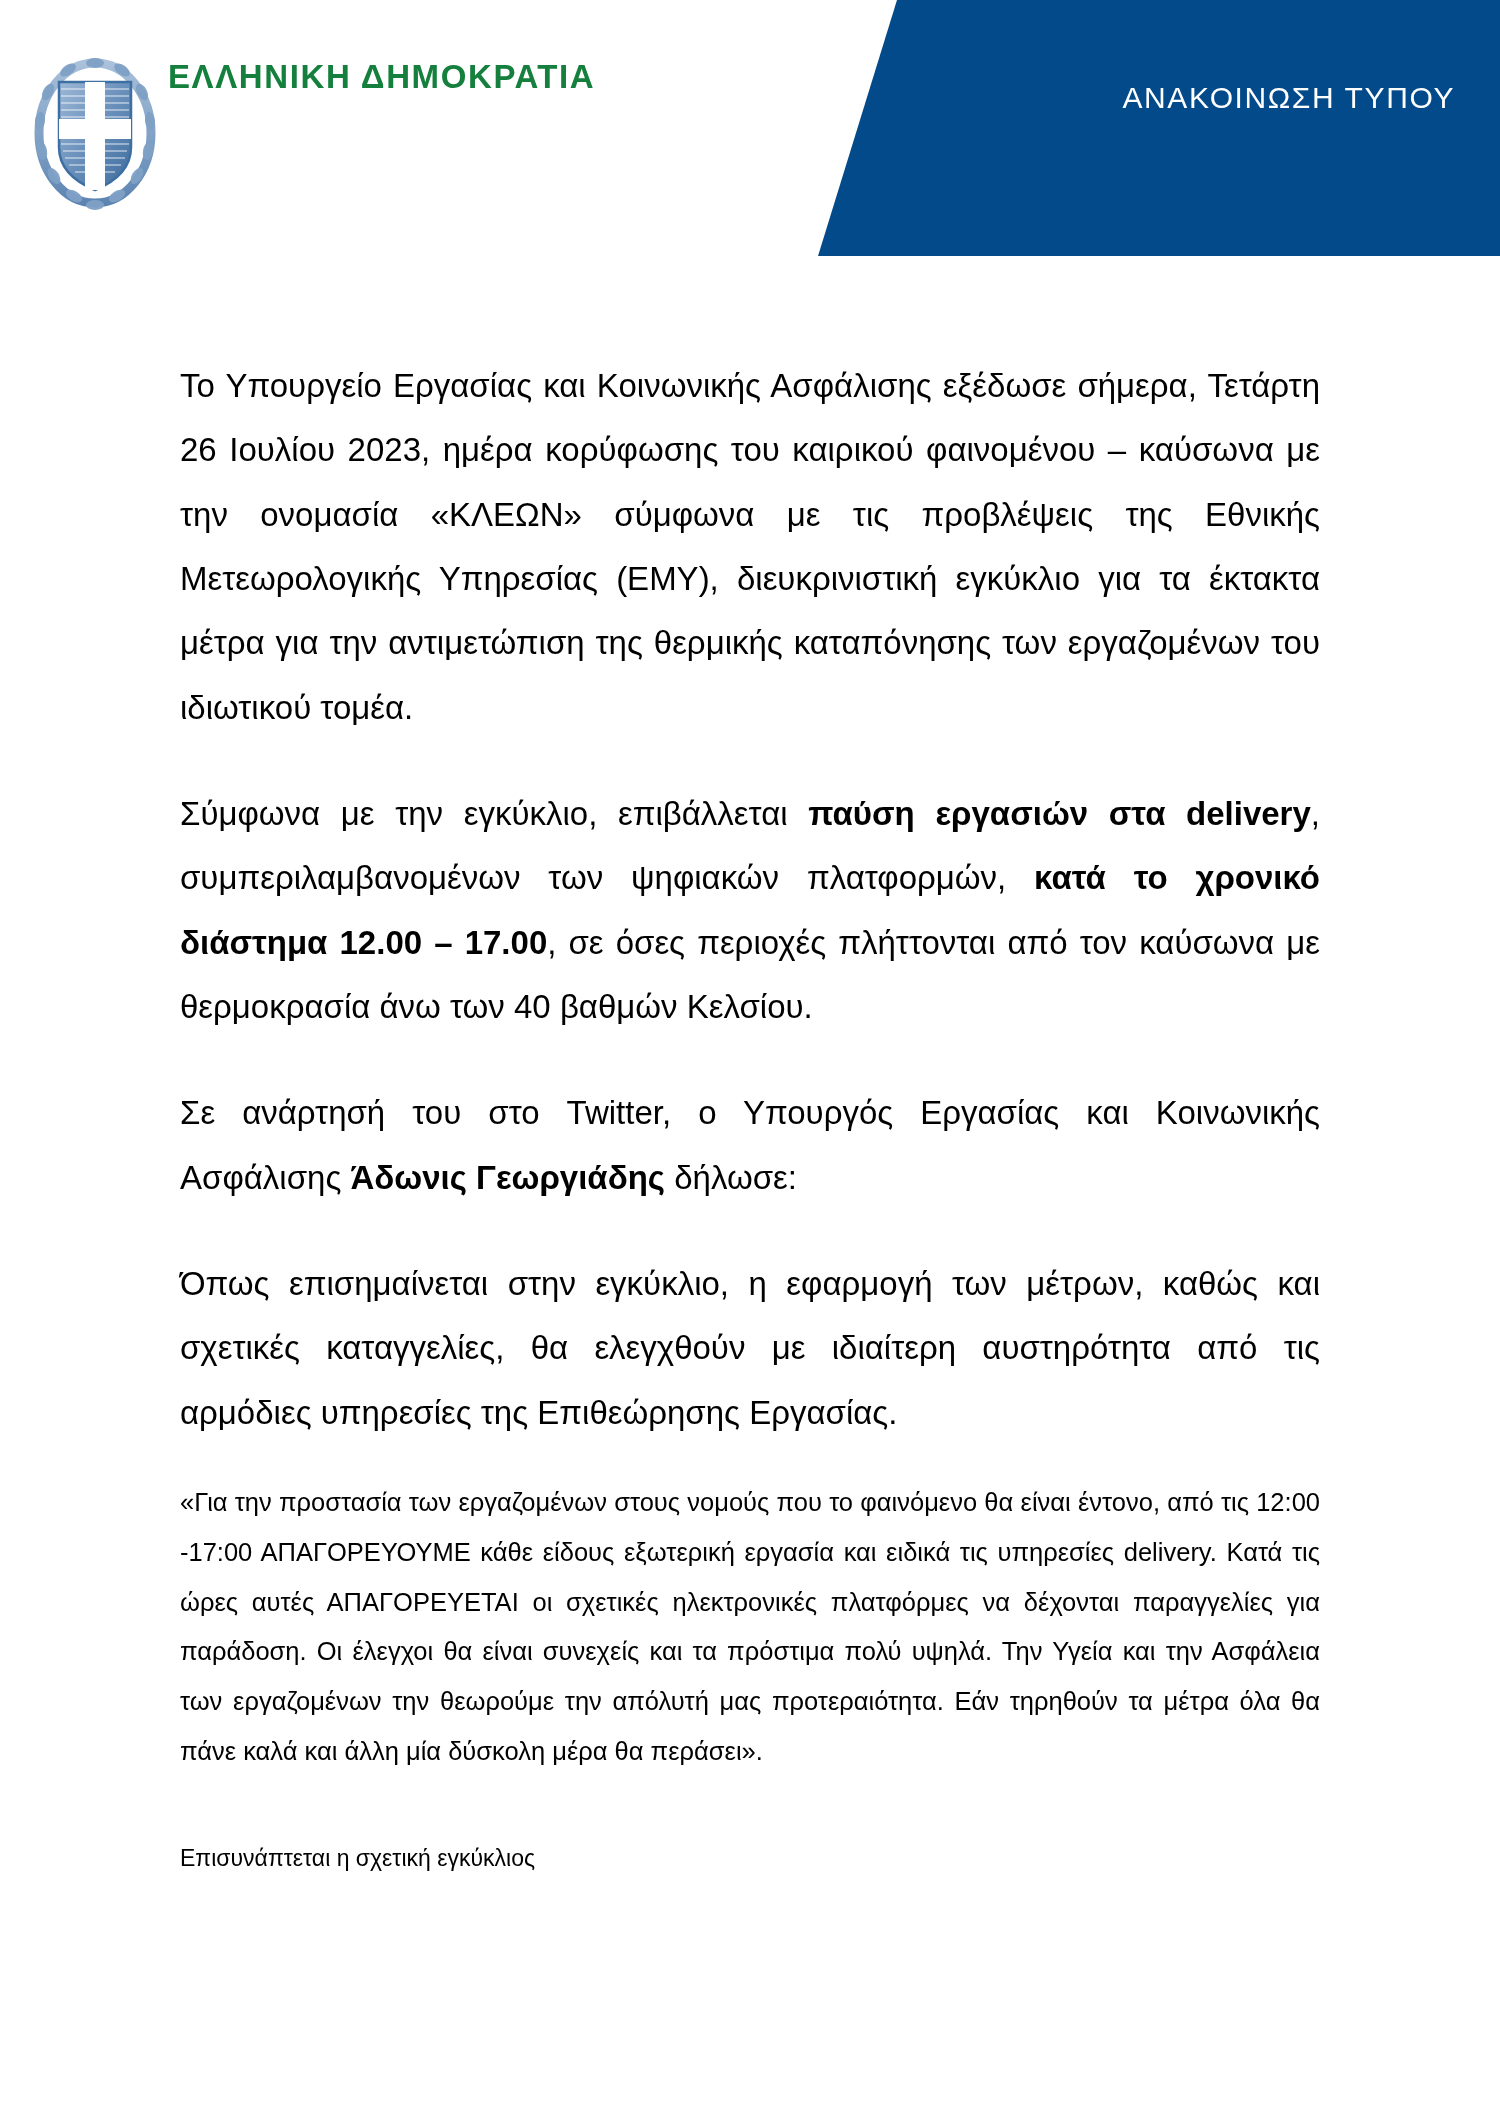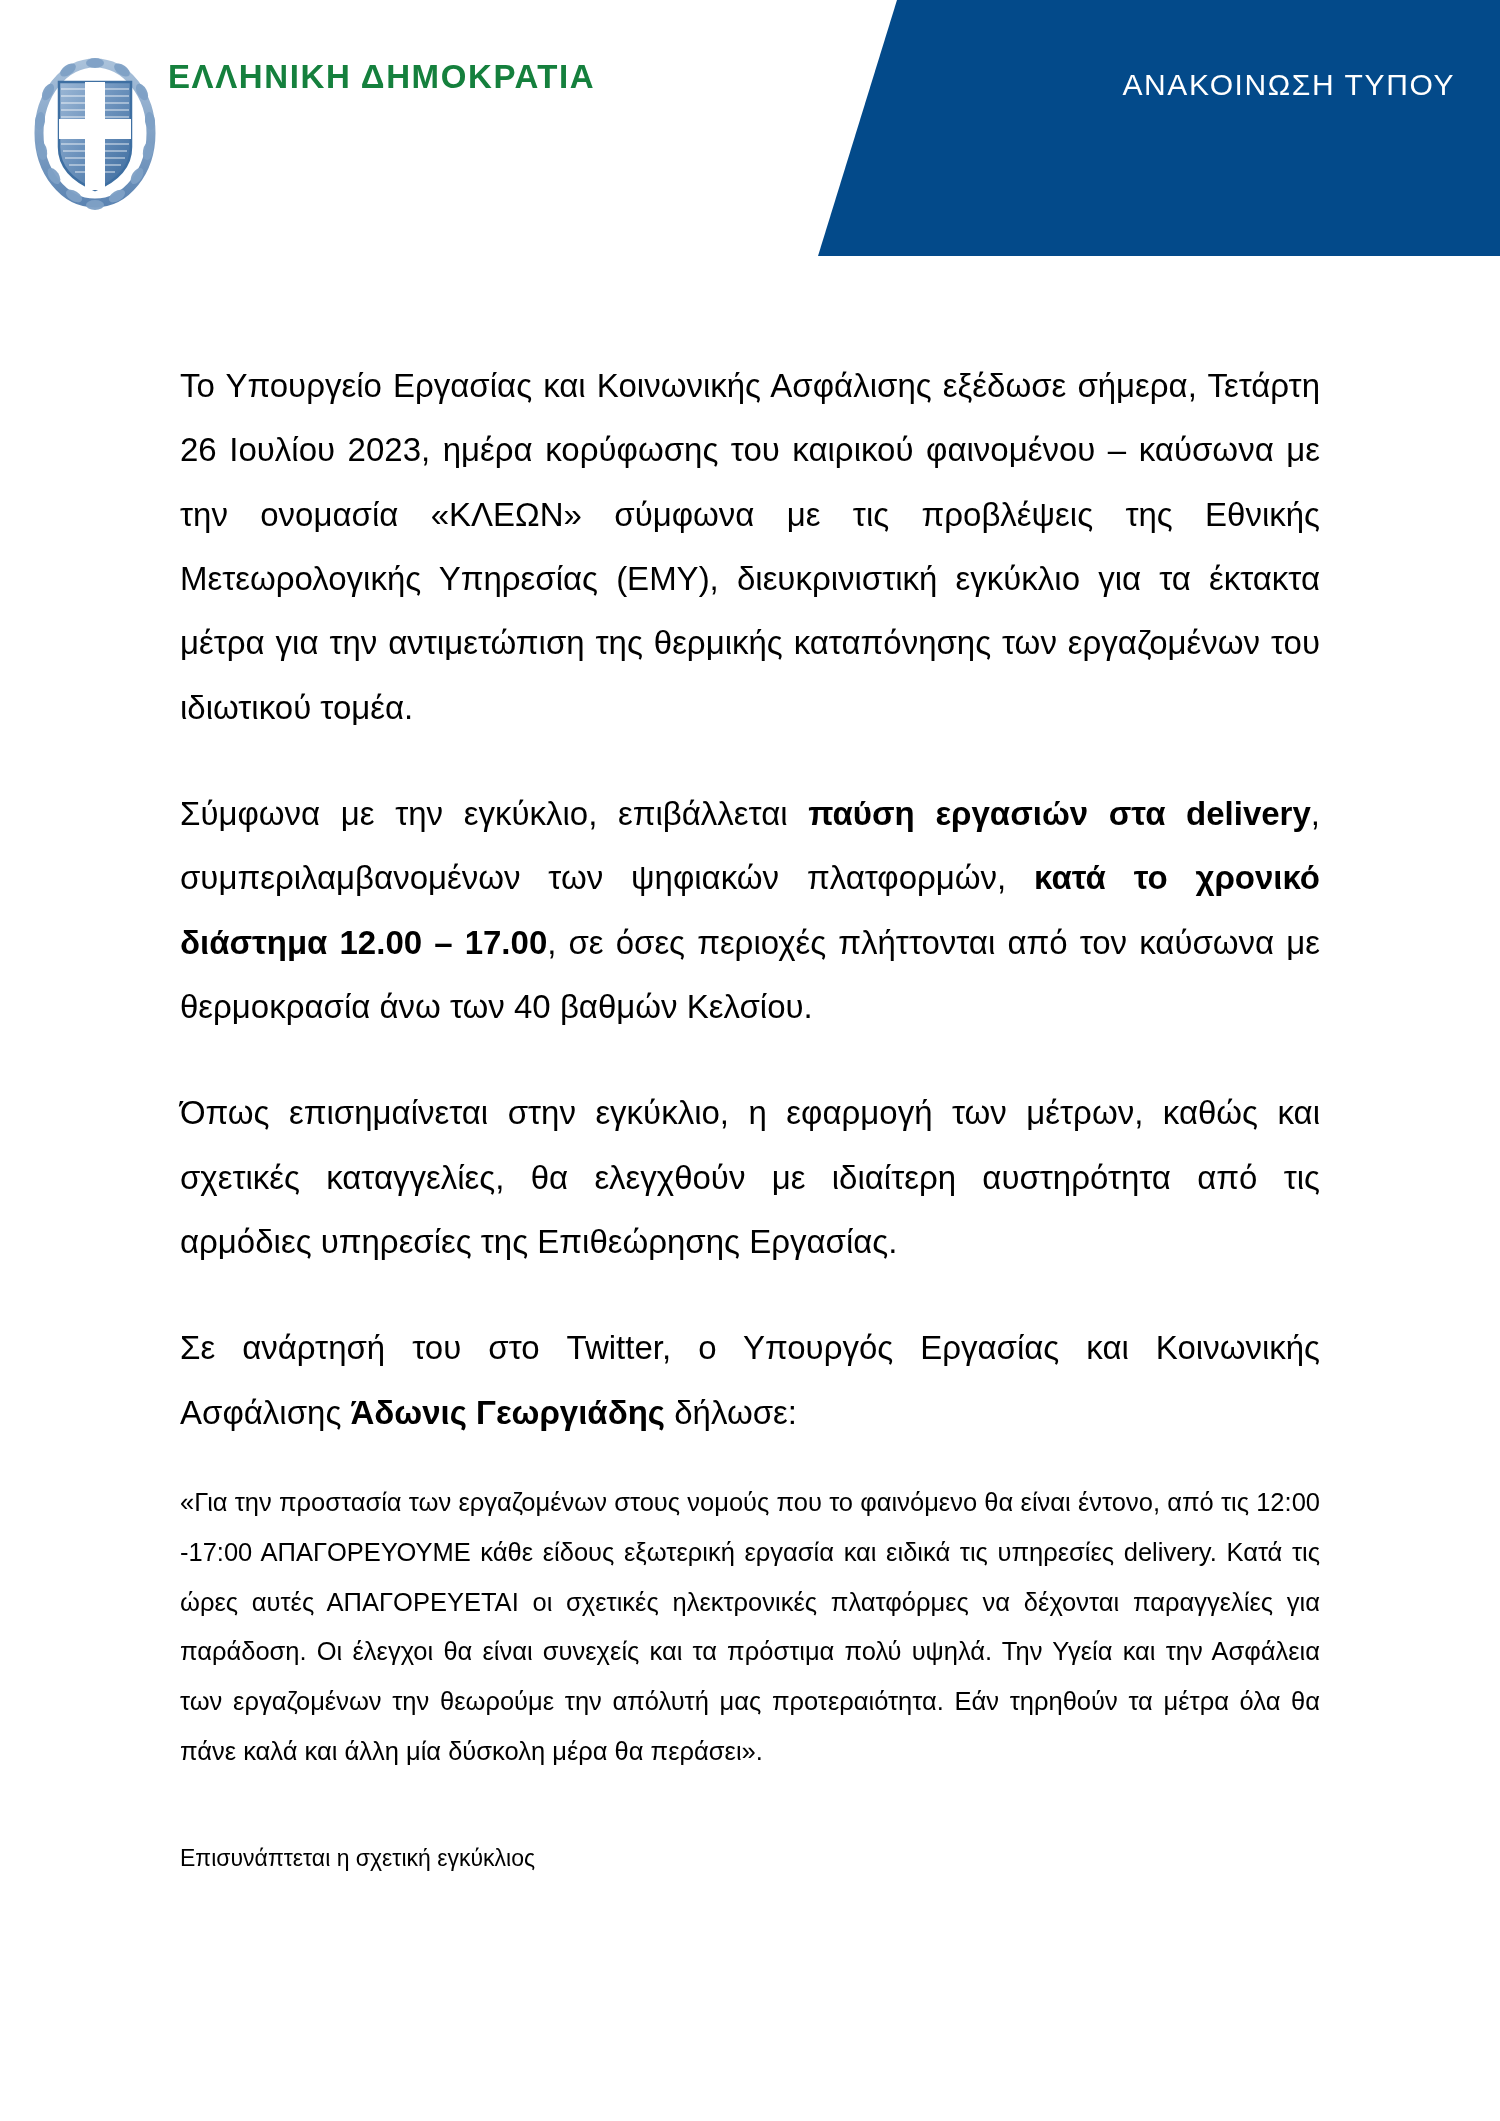--- a/index.html
+++ b/index.html
@@ -26,21 +26,21 @@
   .header-banner {
     position: absolute;
     top: 0;
     left: 0;
     width: 1500px;
     height: 256px;
     pointer-events: none;
   }
   .banner-label {
     position: absolute;
-    top: 68px;
+    top: 81px;
     right: 45px;
     font-size: 30px;
     letter-spacing: 1.6px;
     color: #ffffff;
     font-weight: 400;
     white-space: nowrap;
   }
 
   
   .emblem-wrap {
@@ -193,20 +193,20 @@
 </div>
 
 <div class="doc">
 
 
 
   <p class="para">Το Υπουργείο Εργασίας και Κοινωνικής Ασφάλισης εξέδωσε σήμερα, Τετάρτη 26 Ιουλίου 2023, ημέρα κορύφωσης του καιρικού φαινομένου – καύσωνα με την ονομασία «ΚΛΕΩΝ» σύμφωνα με τις προβλέψεις της Εθνικής Μετεωρολογικής Υπηρεσίας (ΕΜΥ), διευκρινιστική εγκύκλιο για τα έκτακτα μέτρα για την αντιμετώπιση της θερμικής καταπόνησης των εργαζομένων του ιδιωτικού τομέα.</p>
 
   <p class="para"><span>Σύμφωνα με την εγκύκλιο, επιβάλλεται </span><b>παύση εργασιών στα delivery</b><span>, συμπεριλαμβανομένων των ψηφιακών πλατφορμών, </span><b>κατά το χρονικό διάστημα 12.00 – 17.00</b><span>, σε όσες περιοχές πλήττονται από τον καύσωνα με θερμοκρασία άνω των 40 βαθμών Κελσίου.</span></p>
 
+  <p class="para"><span>Σε ανάρτησή του στο Twitter, ο Υπουργός Εργασίας και Κοινωνικής Ασφάλισης </span><b>Άδωνις Γεωργιάδης</b><span> δήλωσε:</span></p>
+
   <p class="para">Όπως επισημαίνεται στην εγκύκλιο, η εφαρμογή των μέτρων, καθώς και σχετικές καταγγελίες, θα ελεγχθούν με ιδιαίτερη αυστηρότητα από τις αρμόδιες υπηρεσίες της Επιθεώρησης Εργασίας.</p>
-
-  <p class="para"><span>Σε ανάρτησή του στο Twitter, ο Υπουργός Εργασίας και Κοινωνικής Ασφάλισης </span><b>Άδωνις Γεωργιάδης</b><span> δήλωσε:</span></p>
 
   <p class="quote">«Για την προστασία των εργαζομένων στους νομούς που το φαινόμενο θα είναι έντονο, από τις 12:00 -17:00 ΑΠΑΓΟΡΕΥΟΥΜΕ κάθε είδους εξωτερική εργασία και ειδικά τις υπηρεσίες delivery. Κατά τις ώρες αυτές ΑΠΑΓΟΡΕΥΕΤΑΙ οι σχετικές ηλεκτρονικές πλατφόρμες να δέχονται παραγγελίες για παράδοση. Οι έλεγχοι θα είναι συνεχείς και τα πρόστιμα πολύ υψηλά. Την Υγεία και την Ασφάλεια των εργαζομένων την θεωρούμε την απόλυτή μας προτεραιότητα. Εάν τηρηθούν τα μέτρα όλα θα πάνε καλά και άλλη μία δύσκολη μέρα θα περάσει».</p>
 
   <p class="para-last">Επισυνάπτεται η σχετική εγκύκλιος</p>
 </div>
 
 </body></html>

